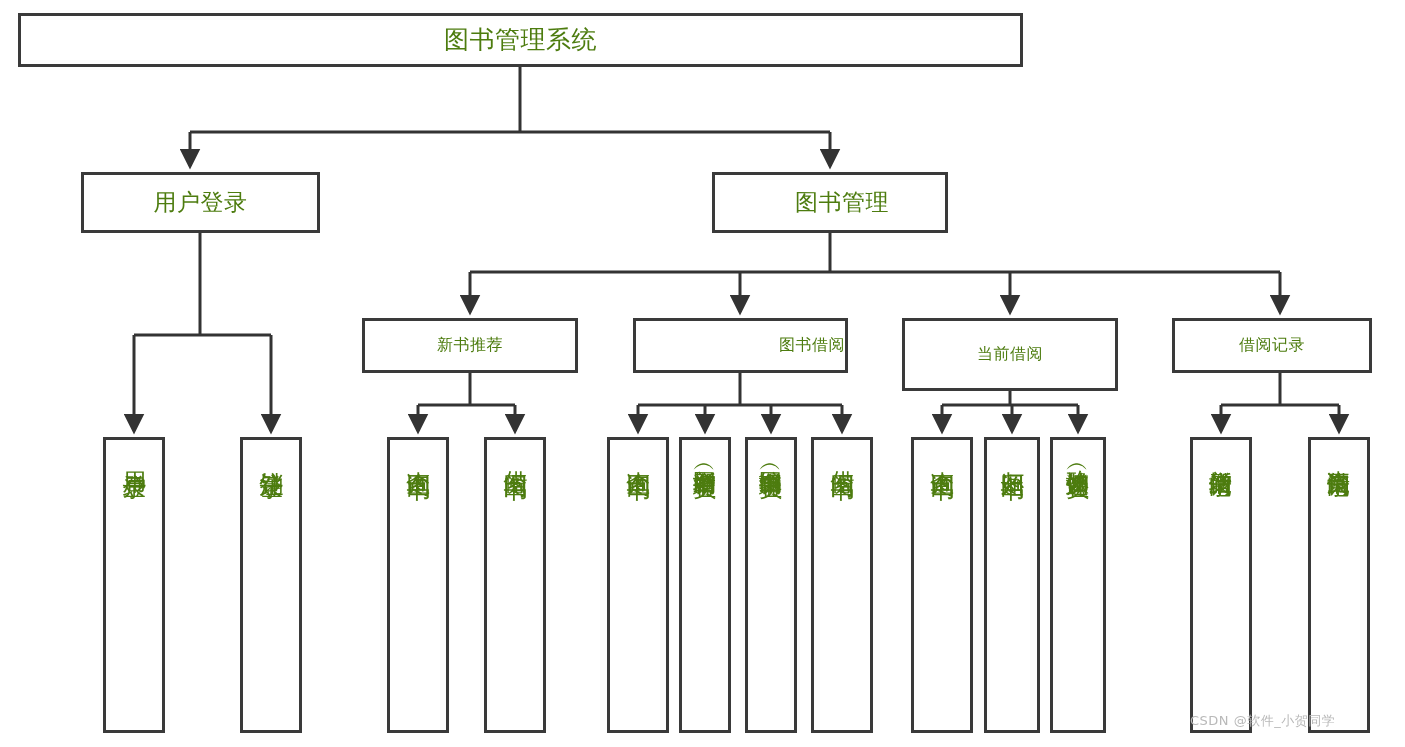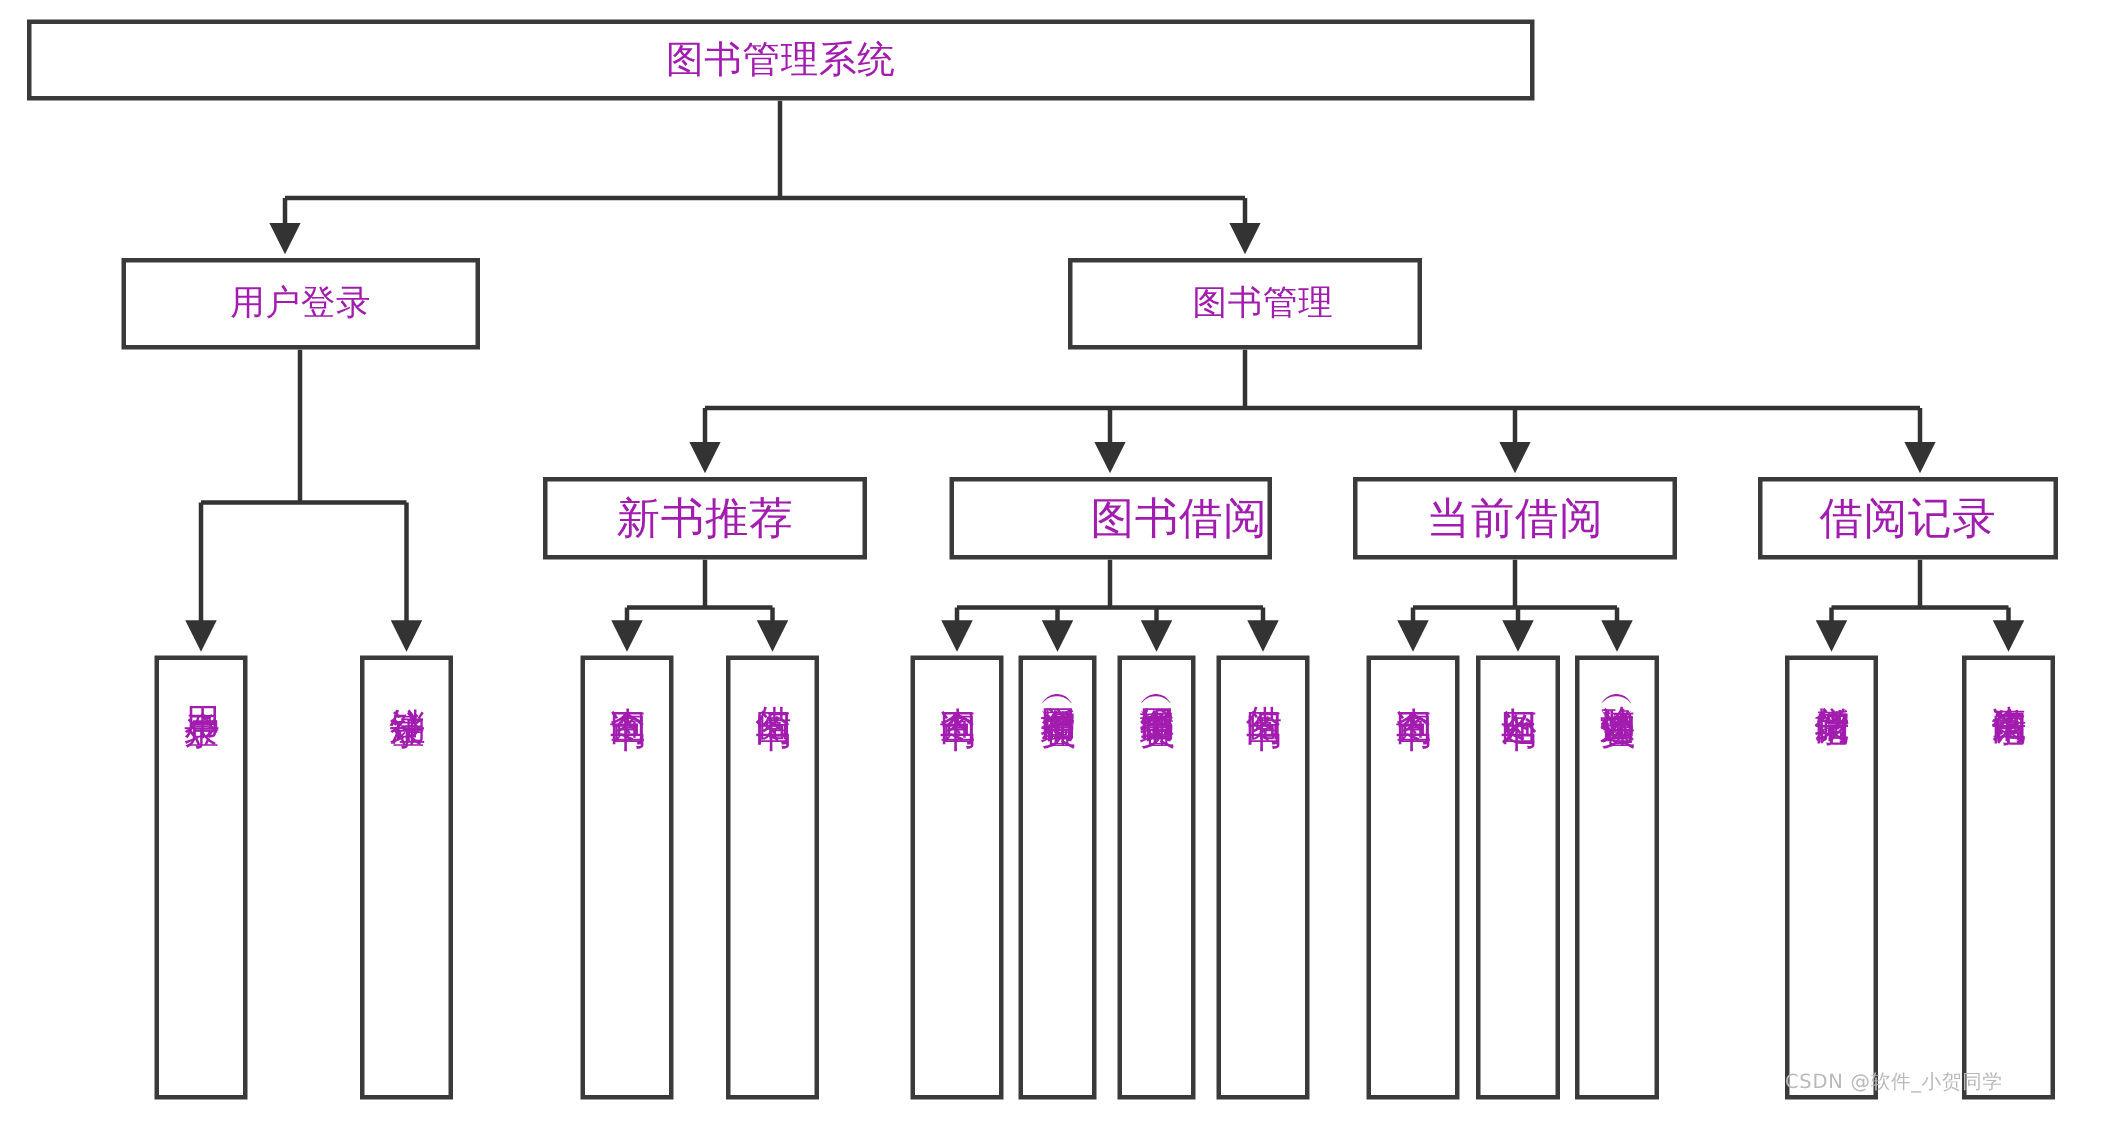--- a/index.html
+++ b/index.html
@@ -28,21 +28,21 @@
     height: 747px;
   }
   .node {
     position: absolute;
     box-sizing: border-box;
     background: #ffffff;
     border: 3px solid #3a3a3a;
     display: flex;
     align-items: center;
     justify-content: center;
-    color: #a21caf;
+    color: #4d7c0f;
     z-index: 2;
   }
   .node .label {
     display: block;
     text-align: center;
     line-height: 1.18;
     letter-spacing: 0.5px;
   }
   .node.vertical {
     align-items: flex-start;
@@ -51,21 +51,21 @@
   }
   .node.vertical .label {
     writing-mode: vertical-rl;
     text-orientation: upright;
     line-height: 1.05;
     letter-spacing: 2px;
     white-space: nowrap;
   }
   .root-node { font-size: 25px; }
   .lvl2-node { font-size: 23px; }
-  .lvl3-node { font-size: 29px; }
+  .lvl3-node { font-size: 16px; }
   .leaf-node { font-size: 24px; }
   .leaf-node.narrow .label { letter-spacing: 1px; font-size: 23px; }
   .watermark {
     position: absolute;
     color: #b9b9b9;
     font-size: 13px;
     white-space: nowrap;
     z-index: 5;
     letter-spacing: 0.5px;
   }
@@ -138,21 +138,21 @@
   <div class="node lvl2-node" style="left:712px; top:172px; width:236px; height:61px;padding-left:24px;">
     <span class="label">图书管理</span>
   </div>
 
   <div class="node lvl3-node" style="left:362px; top:318px; width:216px; height:55px;">
     <span class="label">新书推荐</span>
   </div>
   <div class="node lvl3-node" style="left:633px; top:318px; width:215px; height:55px;justify-content:flex-end;">
     <span class="label">图书借阅</span>
   </div>
-  <div class="node lvl3-node" style="left:902px; top:318px; width:216px; height:55px;">
+  <div class="node lvl3-node" style="left:902px; top:318px; width:216px; height:73px;">
     <span class="label">当前借阅</span>
   </div>
   <div class="node lvl3-node" style="left:1172px; top:318px; width:200px; height:55px;">
     <span class="label">借阅记录</span>
   </div>
 
   <div class="node leaf-node vertical" style="left:103px; top:437px; width:62px; height:296px;">
     <span class="label">用户登录</span>
   </div>
   <div class="node leaf-node vertical" style="left:240px; top:437px; width:62px; height:296px;">

